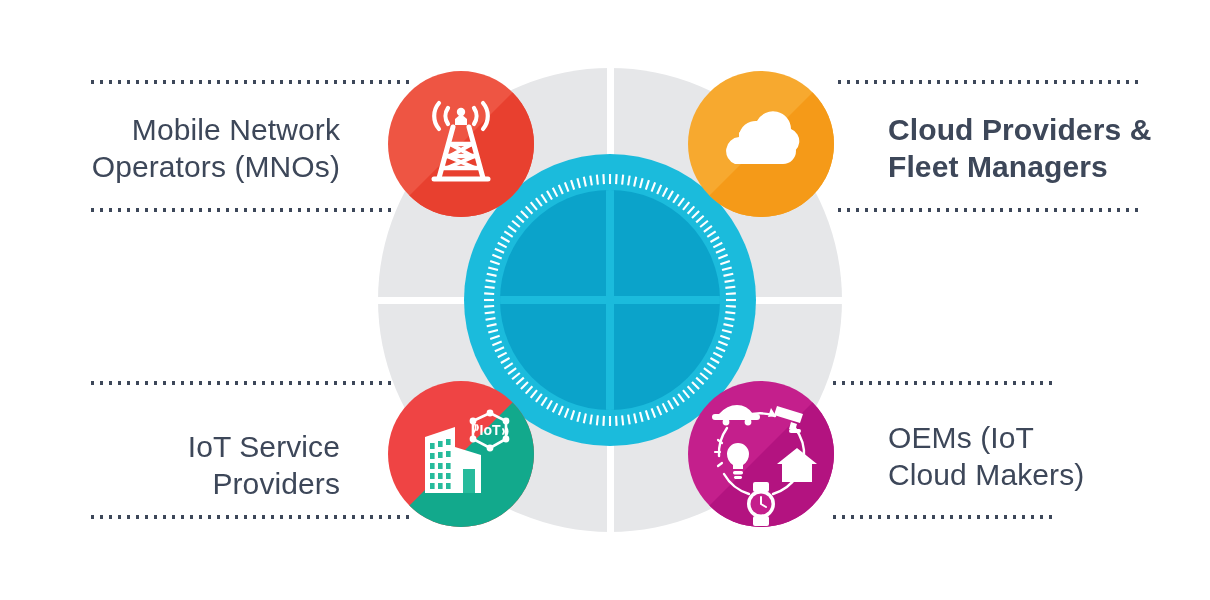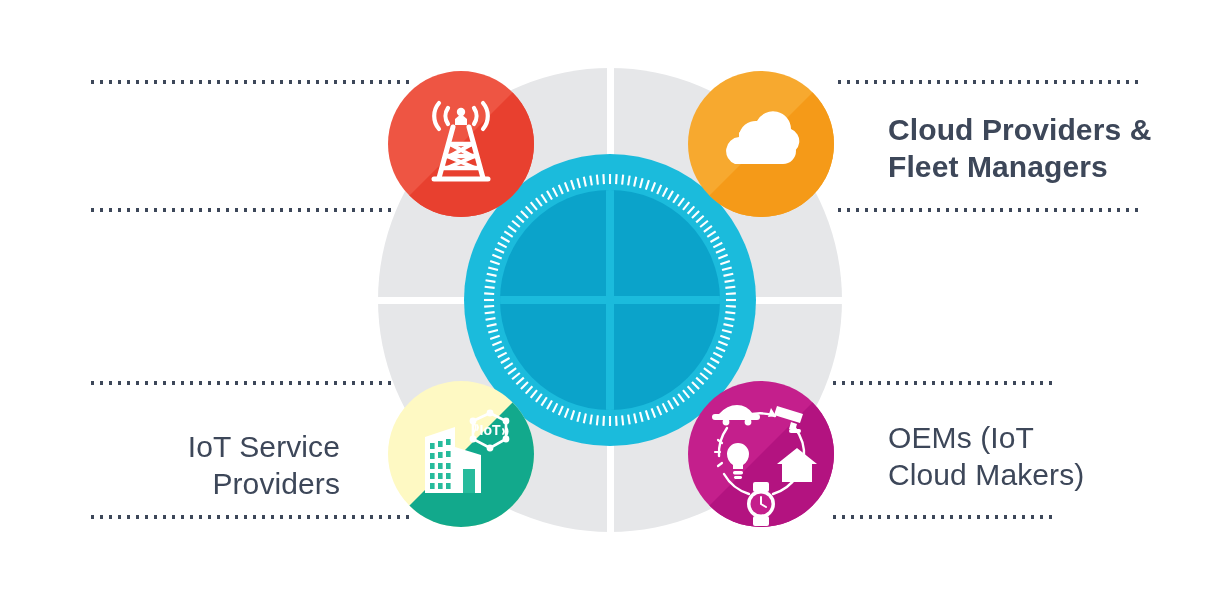--- a/index.html
+++ b/index.html
@@ -56,39 +56,41 @@
     position:absolute;inset:0;
     clip-path:polygon(100% 0,100% 100%,0 100%);
   }
   .node .glyph{position:absolute;inset:0;display:flex;align-items:center;justify-content:center;}
   .node svg{display:block;overflow:visible;}
 
   #node-mno{left:388px;top:71px;background:#ee5543;}
   #node-mno .shade{background:#e8402f;}
   #node-cloud{left:688px;top:71px;background:#f7a92f;}
   #node-cloud .shade{background:#f59a18;}
-  #node-isp{left:388px;top:381px;background:#fef9c3;}
+  #node-isp{left:388px;top:381px;background:#ef4444;}
   #node-isp .shade{background:#12a98c;}
   #node-oem{left:688px;top:381px;background:#c41f8c;}
   #node-oem .shade{background:#b31380;}
 </style>
 </head>
 <body>
 
 <div class="stage">
 
   <div class="dotline" style="left:88px;top:80px;width:322px;"></div>
   <div class="dotline" style="left:835px;top:80px;width:308px;"></div>
   <div class="dotline" style="left:88px;top:208px;width:322px;"></div>
   <div class="dotline" style="left:835px;top:208px;width:308px;"></div>
   <div class="dotline" style="left:88px;top:381px;width:322px;"></div>
   <div class="dotline" style="left:830px;top:381px;width:226px;"></div>
   <div class="dotline" style="left:88px;top:515px;width:322px;"></div>
   <div class="dotline" style="left:830px;top:515px;width:226px;"></div>
 
+  <div class="label left" style="left:40px;top:112px;width:300px;">Mobile Network
+Operators (MNOs)</div>
   <div class="label right" style="left:888px;top:112px;width:300px;font-weight:bold;">Cloud Providers &amp;
 Fleet Managers</div>
   <div class="label left" style="left:40px;top:420px;width:300px;margin-top:9px;">IoT Service
 Providers</div>
   <div class="label right" style="left:888px;top:420px;width:300px;">OEMs (IoT
 Cloud Makers)</div>
 
   <div class="hub">
     <div class="gray"></div>
     <div class="gap-v"></div>

